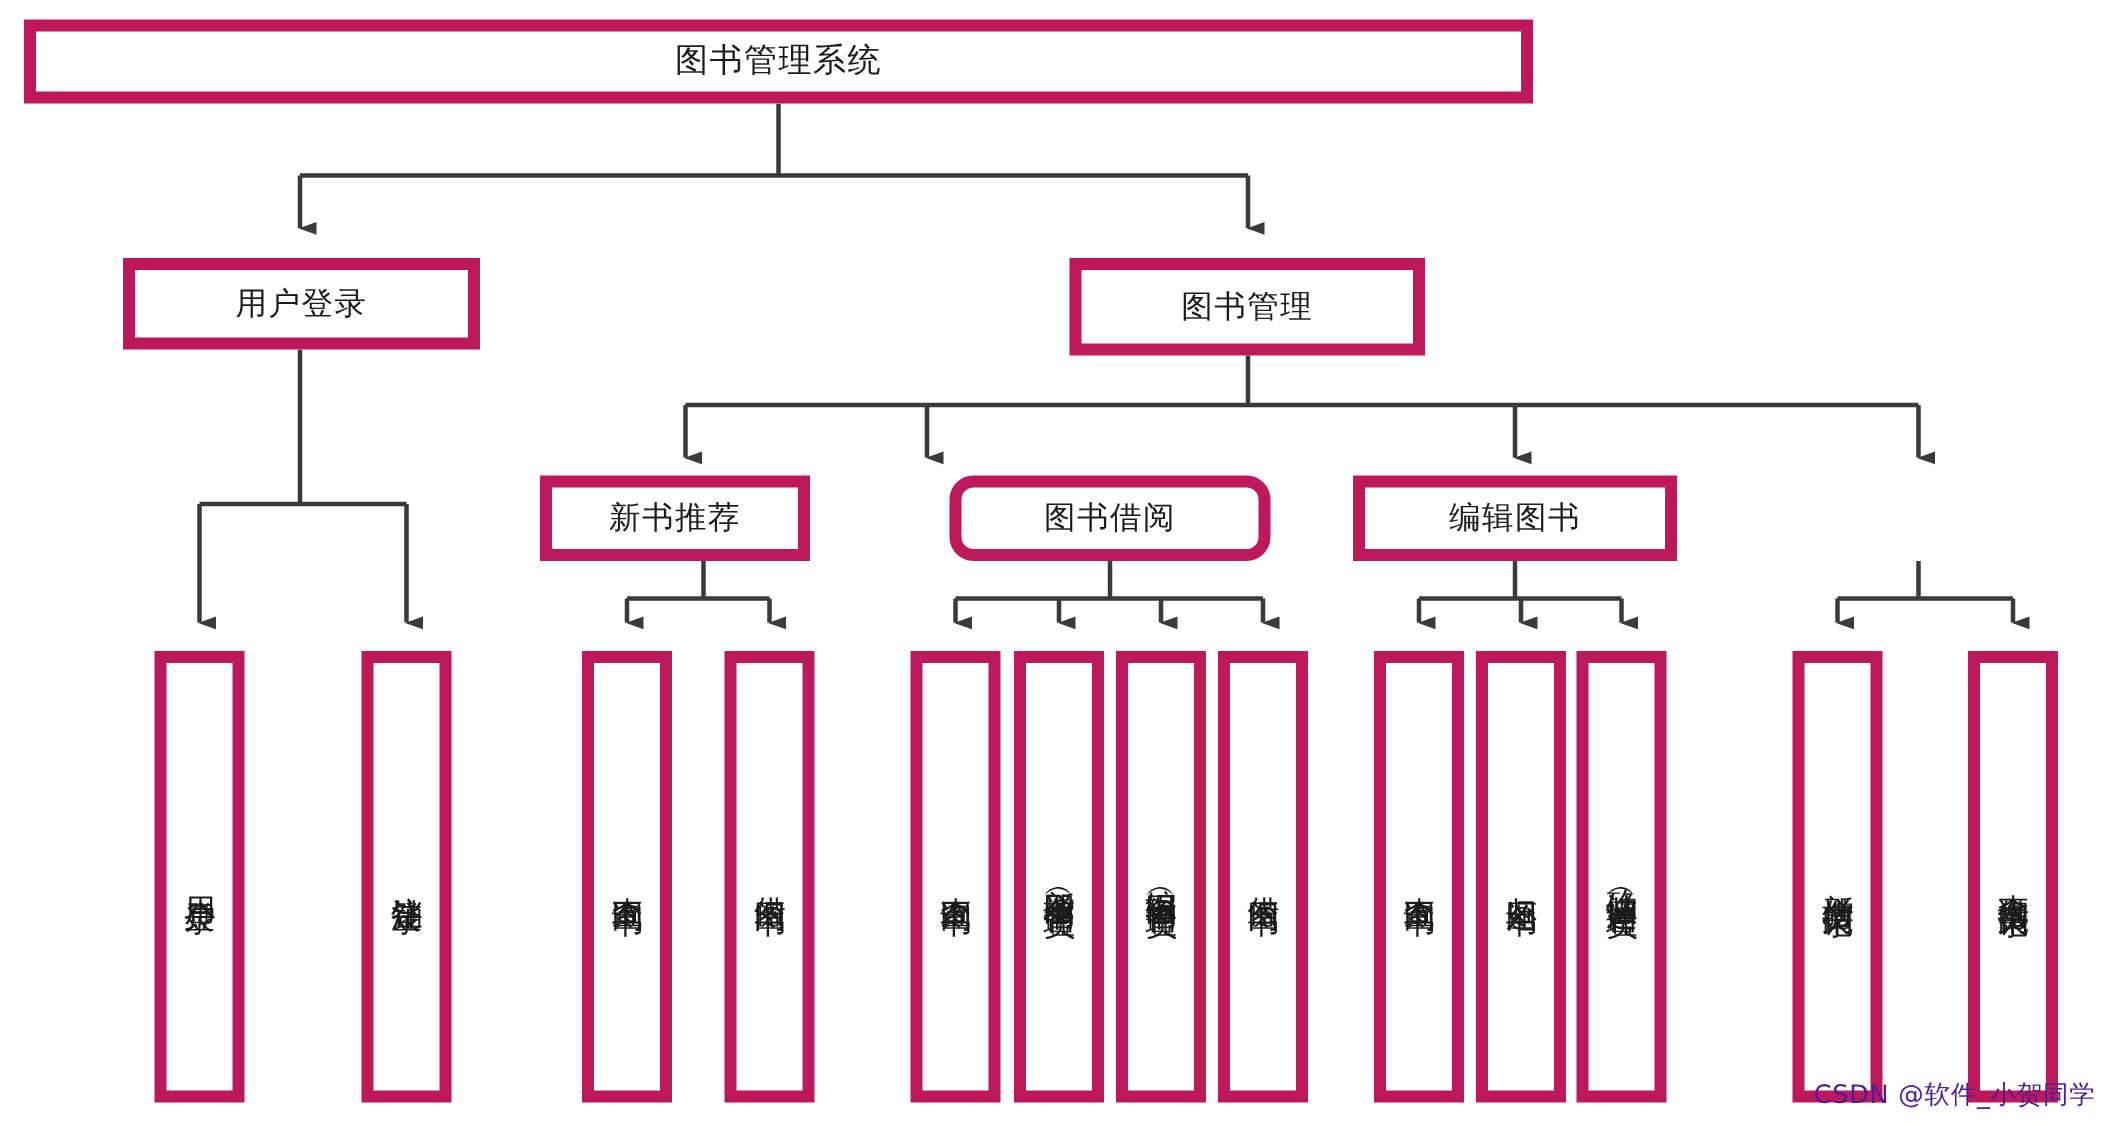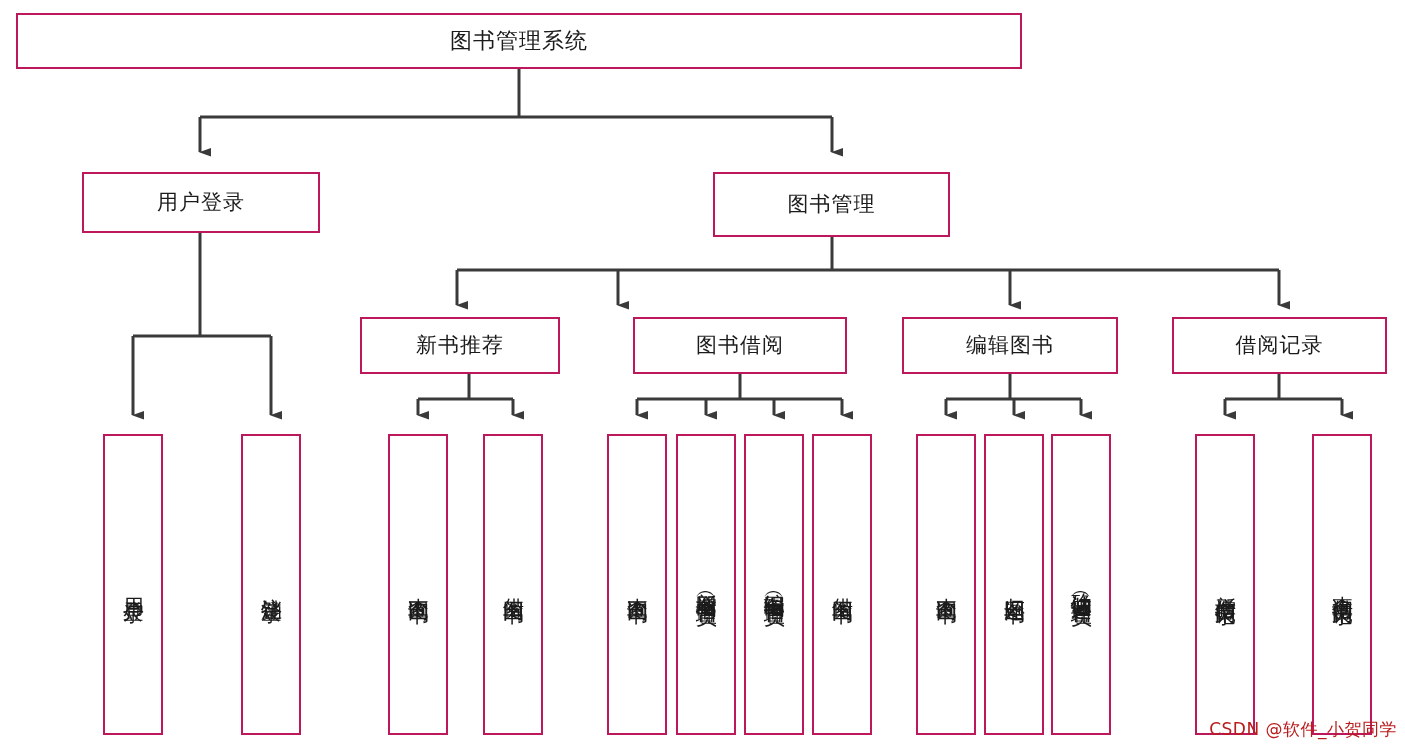--- a/index.html
+++ b/index.html
@@ -22,21 +22,21 @@
     left: 0;
     top: 0;
     width: 1405px;
     height: 747px;
     pointer-events: none;
   }
   .node {
     position: absolute;
     box-sizing: border-box;
     background: #ffffff;
-    border: 2px solid #be185d;
+    border: 8px solid #be185d;
     display: flex;
     align-items: center;
     justify-content: center;
     color: #1b1b1b;
   }
   .node.horiz {
     font-size: 21px;
     letter-spacing: 1px;
     line-height: 1.1;
   }
@@ -58,21 +58,21 @@
     text-align: center;
   }
   .vert.tall-text .vtext {
     line-height: 1.16;
   }
   #watermark {
     position: absolute;
     right: 8px;
     bottom: 6px;
     font-size: 17px;
-    color: #b91c1c;
+    color: #4c1d95;
     letter-spacing: 0.5px;
     white-space: nowrap;
   }
 </style>
 </head>
 <body>
 
 <div id="stage">
 
   <svg id="wires" viewBox="0 0 1405 747" width="1405" height="747" xmlns="http://www.w3.org/2000/svg">
@@ -131,31 +131,28 @@
     <span>图书管理系统</span>
   </div>
 
   <div class="node horiz" style="left:82px; top:172px; width:238px; height:61px;">
     <span>用户登录</span>
   </div>
   <div class="node horiz" style="left:713px; top:172px; width:237px; height:65px;">
     <span>图书管理</span>
   </div>
 
-  <div class="node horiz" style="left:360px; top:317px; width:200px; height:57px;">
+  <div class="node horiz" style="left:360px; top:317px; width:180px; height:57px;">
     <span>新书推荐</span>
   </div>
-  <div class="node horiz" style="left:633px; top:317px; width:214px; height:57px;">
+  <div class="node horiz" style="left:633px; top:317px; width:214px; height:57px;border-radius:16px;">
     <span>图书借阅</span>
   </div>
   <div class="node horiz" style="left:902px; top:317px; width:216px; height:57px;">
     <span>编辑图书</span>
-  </div>
-  <div class="node horiz" style="left:1172px; top:317px; width:215px; height:57px;">
-    <span>借阅记录</span>
   </div>
 
   <div class="node vert" style="left:103px; top:434px; width:60px; height:301px;">
     <span class="vtext">用户登录</span>
   </div>
   <div class="node vert" style="left:241px; top:434px; width:60px; height:301px;">
     <span class="vtext">注销登录</span>
   </div>
 
   <div class="node vert" style="left:388px; top:434px; width:60px; height:301px;">

